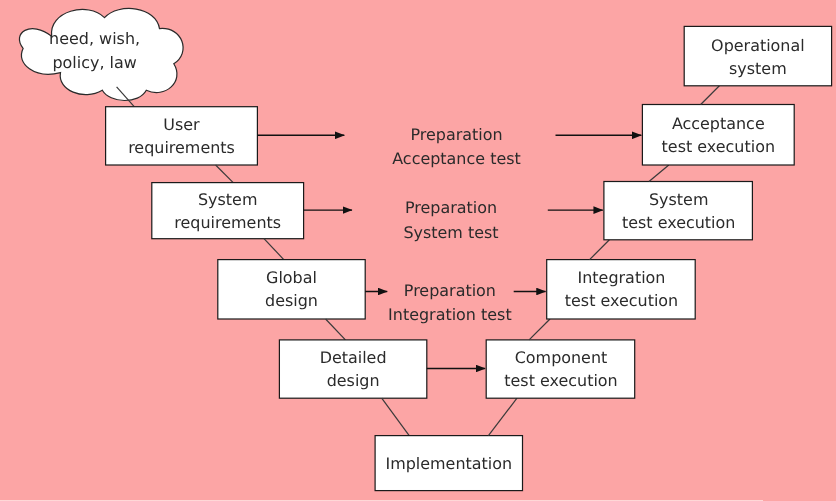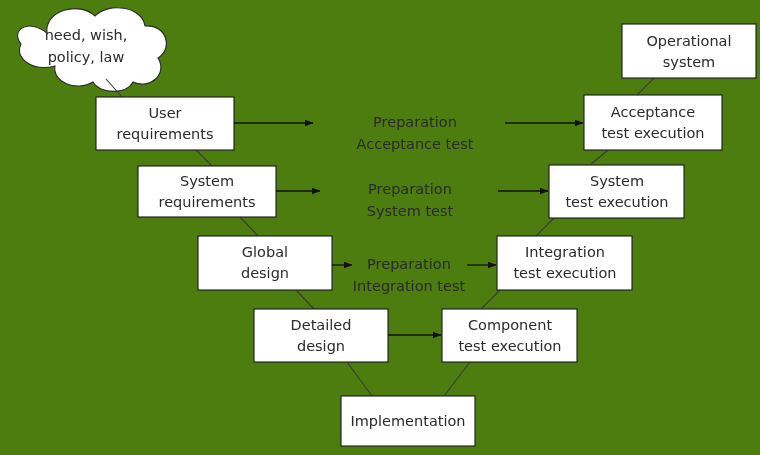--- a/index.html
+++ b/index.html
@@ -4,21 +4,21 @@
 <style>
   html, body {
     margin: 0;
     padding: 0;
     background: #ffffff;
   }
   #diagram-root {
     position: relative;
     width: 760px;
     height: 455px;
-    background: #4d7c0f;
+    background: #fca5a5;
     font-family: "DejaVu Sans", sans-serif;
     overflow: hidden;
   }
   #vmodel-svg {
     position: absolute;
     left: 0;
     top: 0;
     width: 760px;
     height: 455px;
   }

